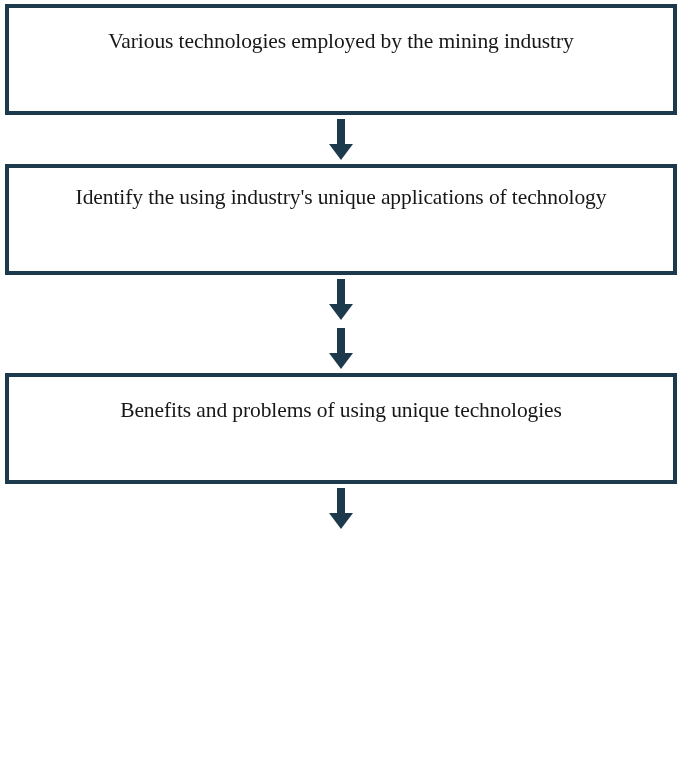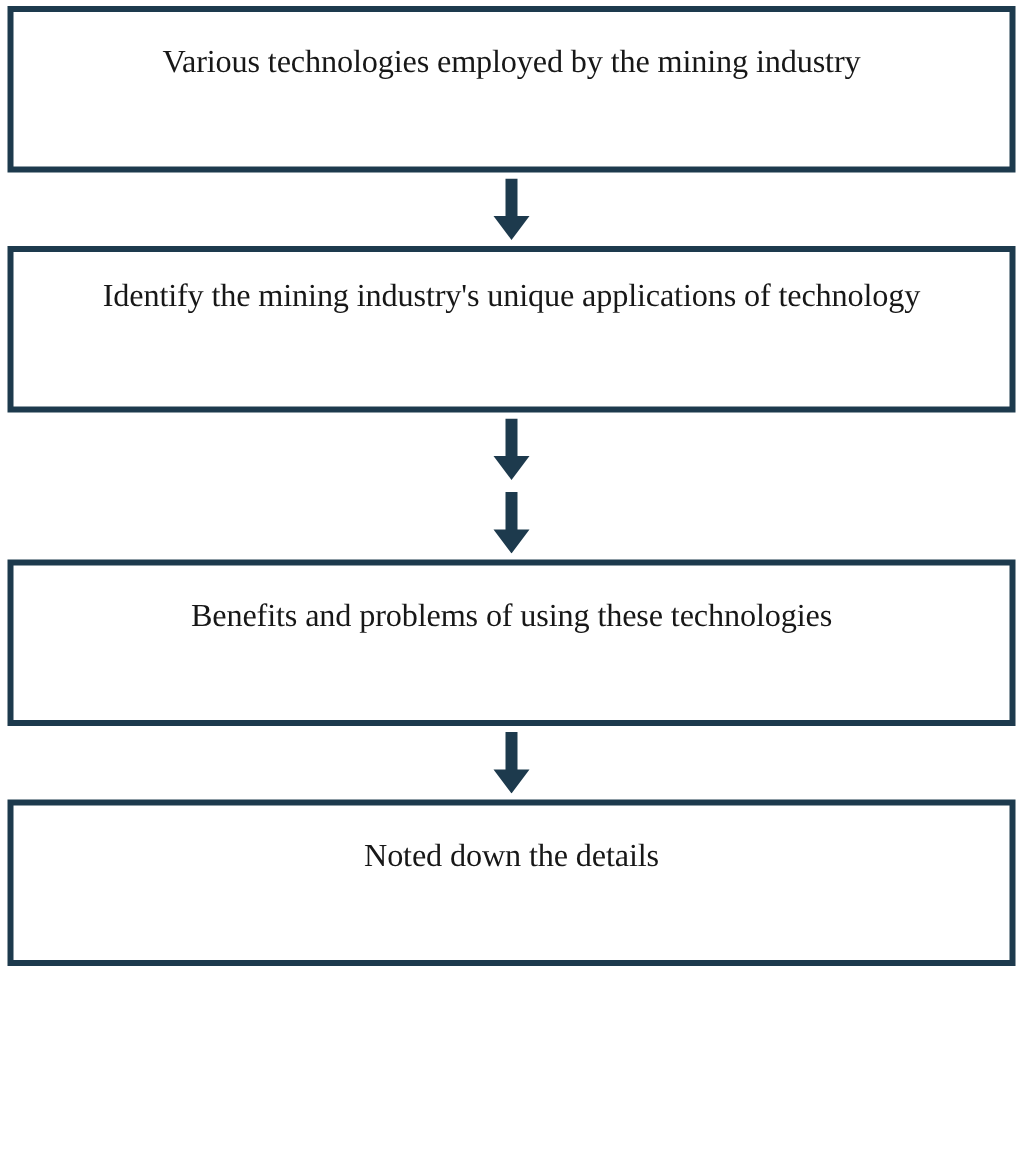--- a/index.html
+++ b/index.html
@@ -68,43 +68,40 @@
     <span class="node-text">Various technologies employed by the mining industry</span>
   </div>
 
   <div class="connector">
     <svg class="arrow-down" viewBox="0 0 26 41" aria-hidden="true">
       <polygon points="9,0 17,0 17,25 25,25 13,41 1,25 9,25" fill="#1d3a4d"></polygon>
     </svg>
   </div>
 
   <div class="node two-line">
-    <span class="node-text">Identify the mining industry's unique applications of technology</span>
+    <span class="node-text">Identify the using industry's unique applications of technology</span>
   </div>
 
   <div class="connector">
     <svg class="arrow-down" viewBox="0 0 26 41" aria-hidden="true">
       <polygon points="9,0 17,0 17,25 25,25 13,41 1,25 9,25" fill="#1d3a4d"></polygon>
     </svg>
   </div>
 
 
   <div class="connector">
     <svg class="arrow-down" viewBox="0 0 26 41" aria-hidden="true">
       <polygon points="9,0 17,0 17,25 25,25 13,41 1,25 9,25" fill="#1d3a4d"></polygon>
     </svg>
   </div>
 
   <div class="node">
-    <span class="node-text">Benefits and problems of using these technologies</span>
+    <span class="node-text">Benefits and problems of using unique technologies</span>
   </div>
 
   <div class="connector">
     <svg class="arrow-down" viewBox="0 0 26 41" aria-hidden="true">
       <polygon points="9,0 17,0 17,25 25,25 13,41 1,25 9,25" fill="#1d3a4d"></polygon>
     </svg>
   </div>
 
-  <div class="node">
-    <span class="node-text">Noted down the details</span>
-  </div>
 
 </div>
 
 </body></html>

